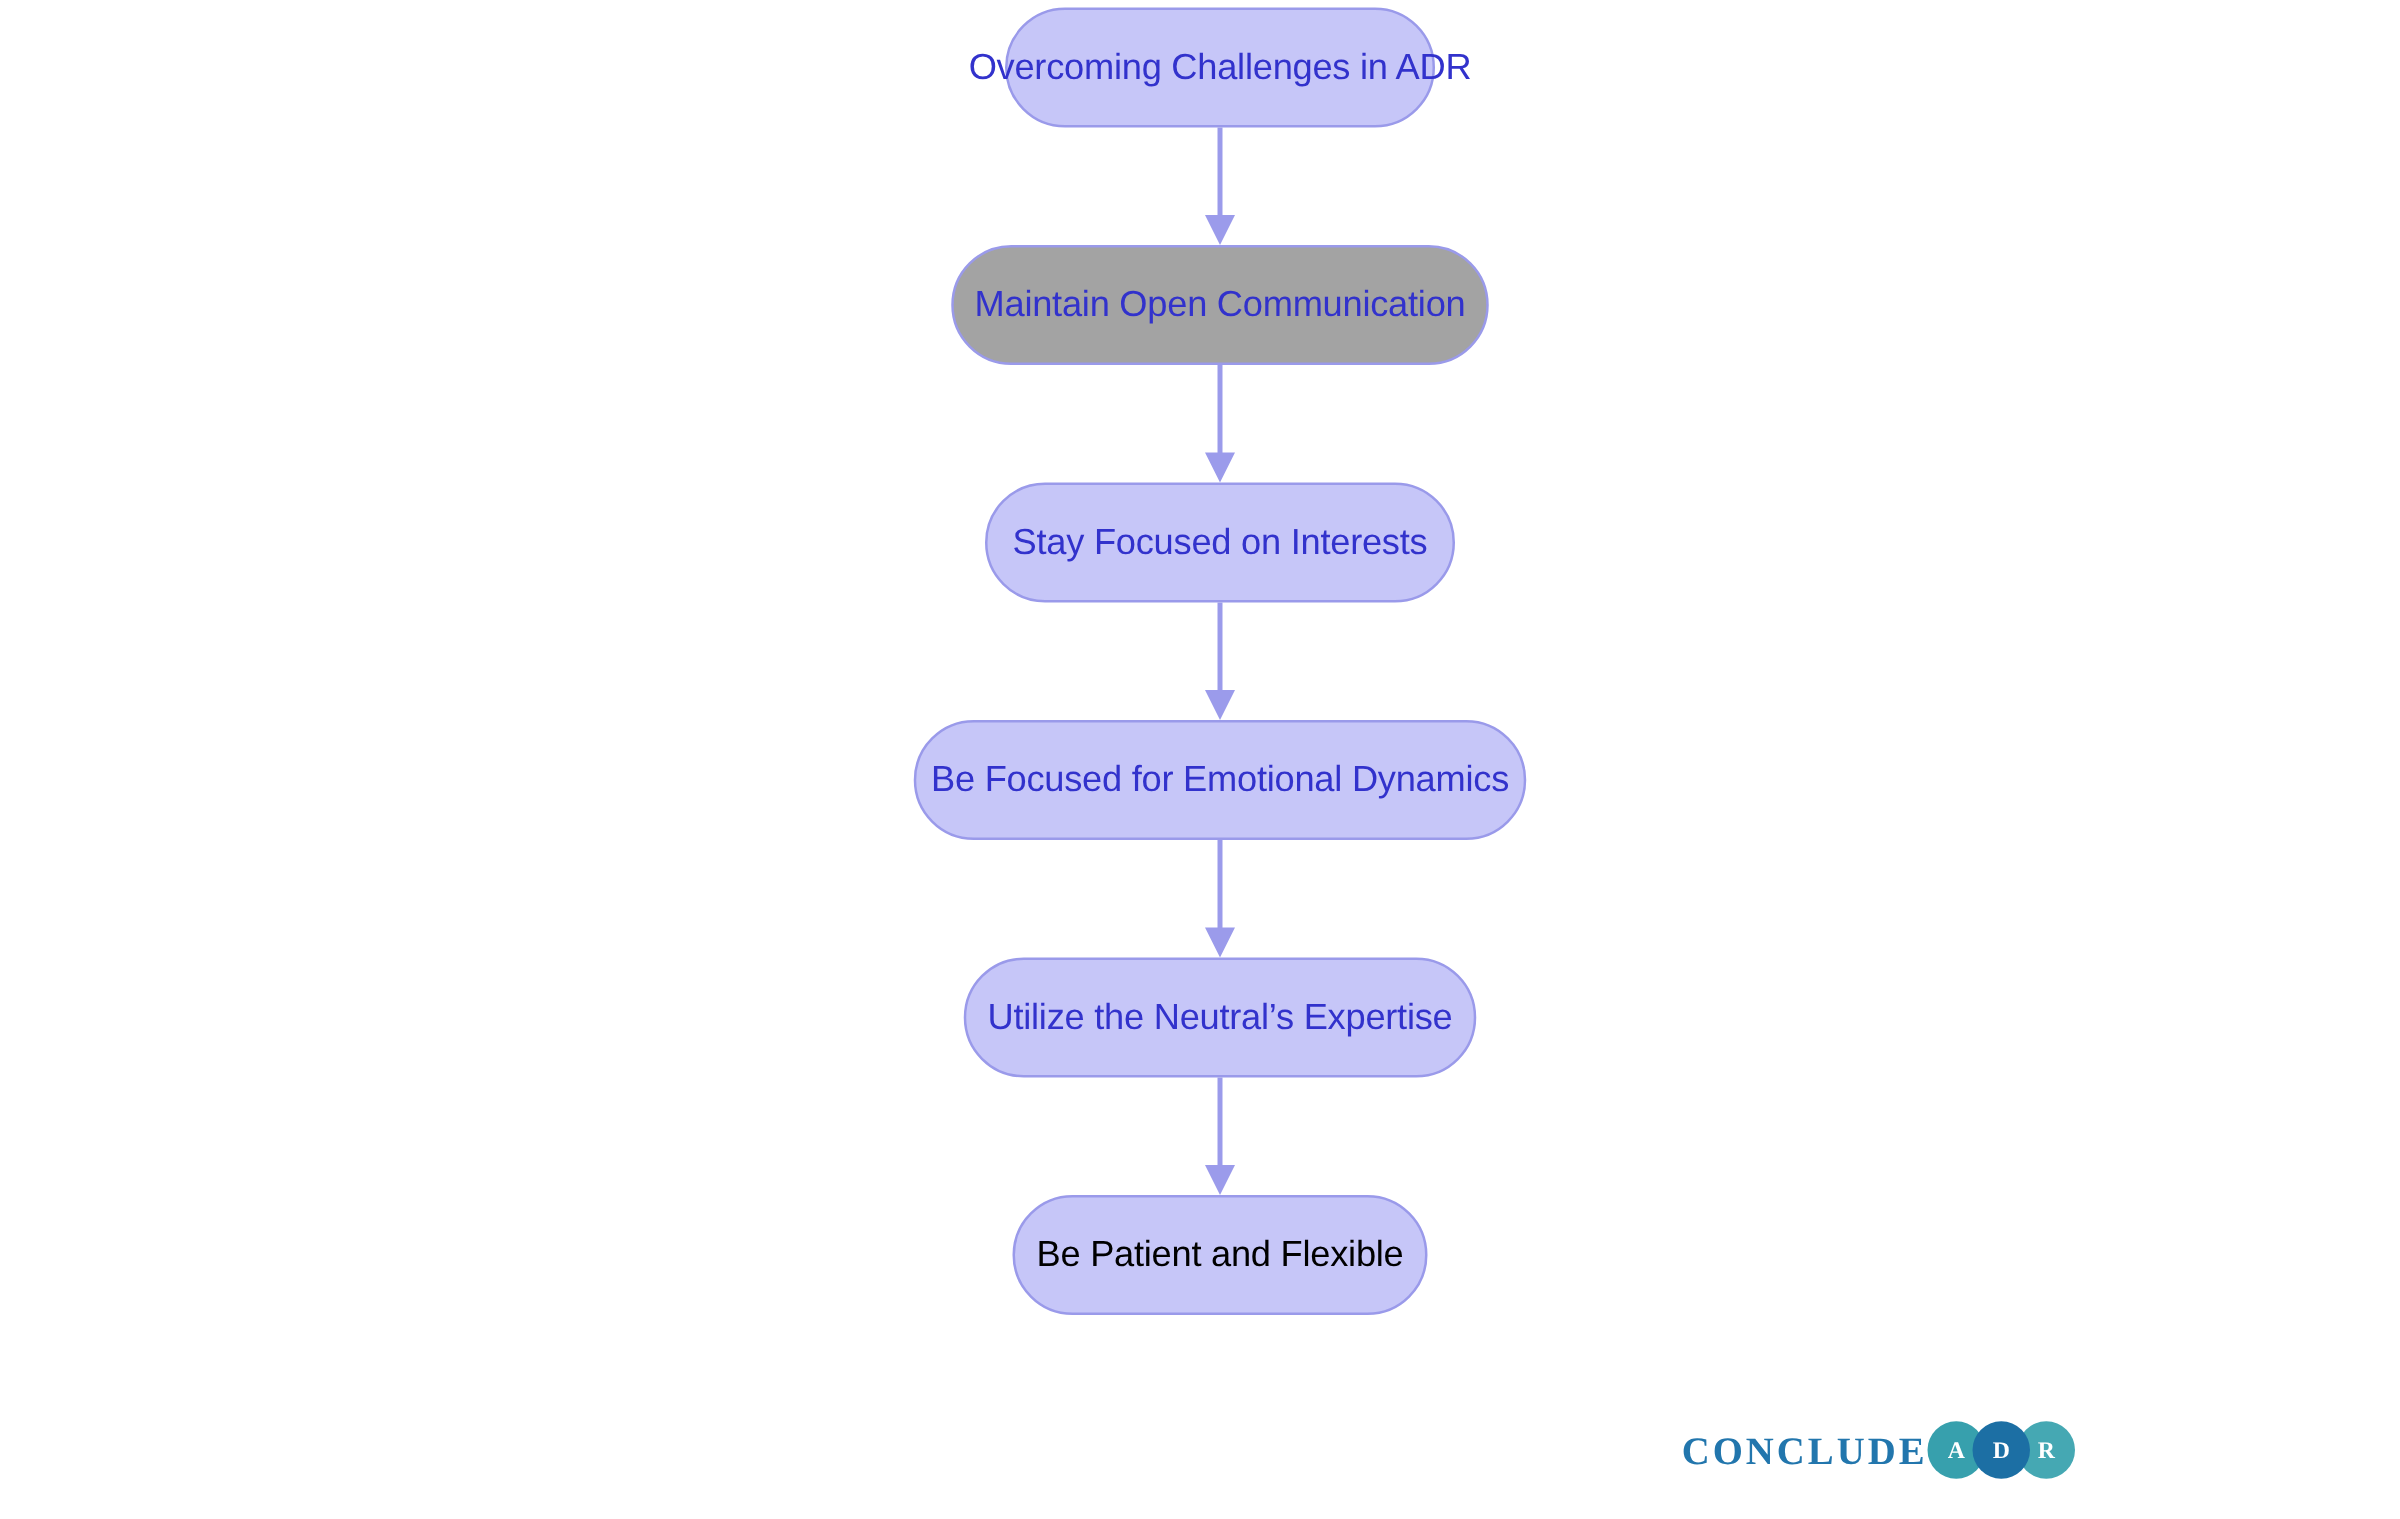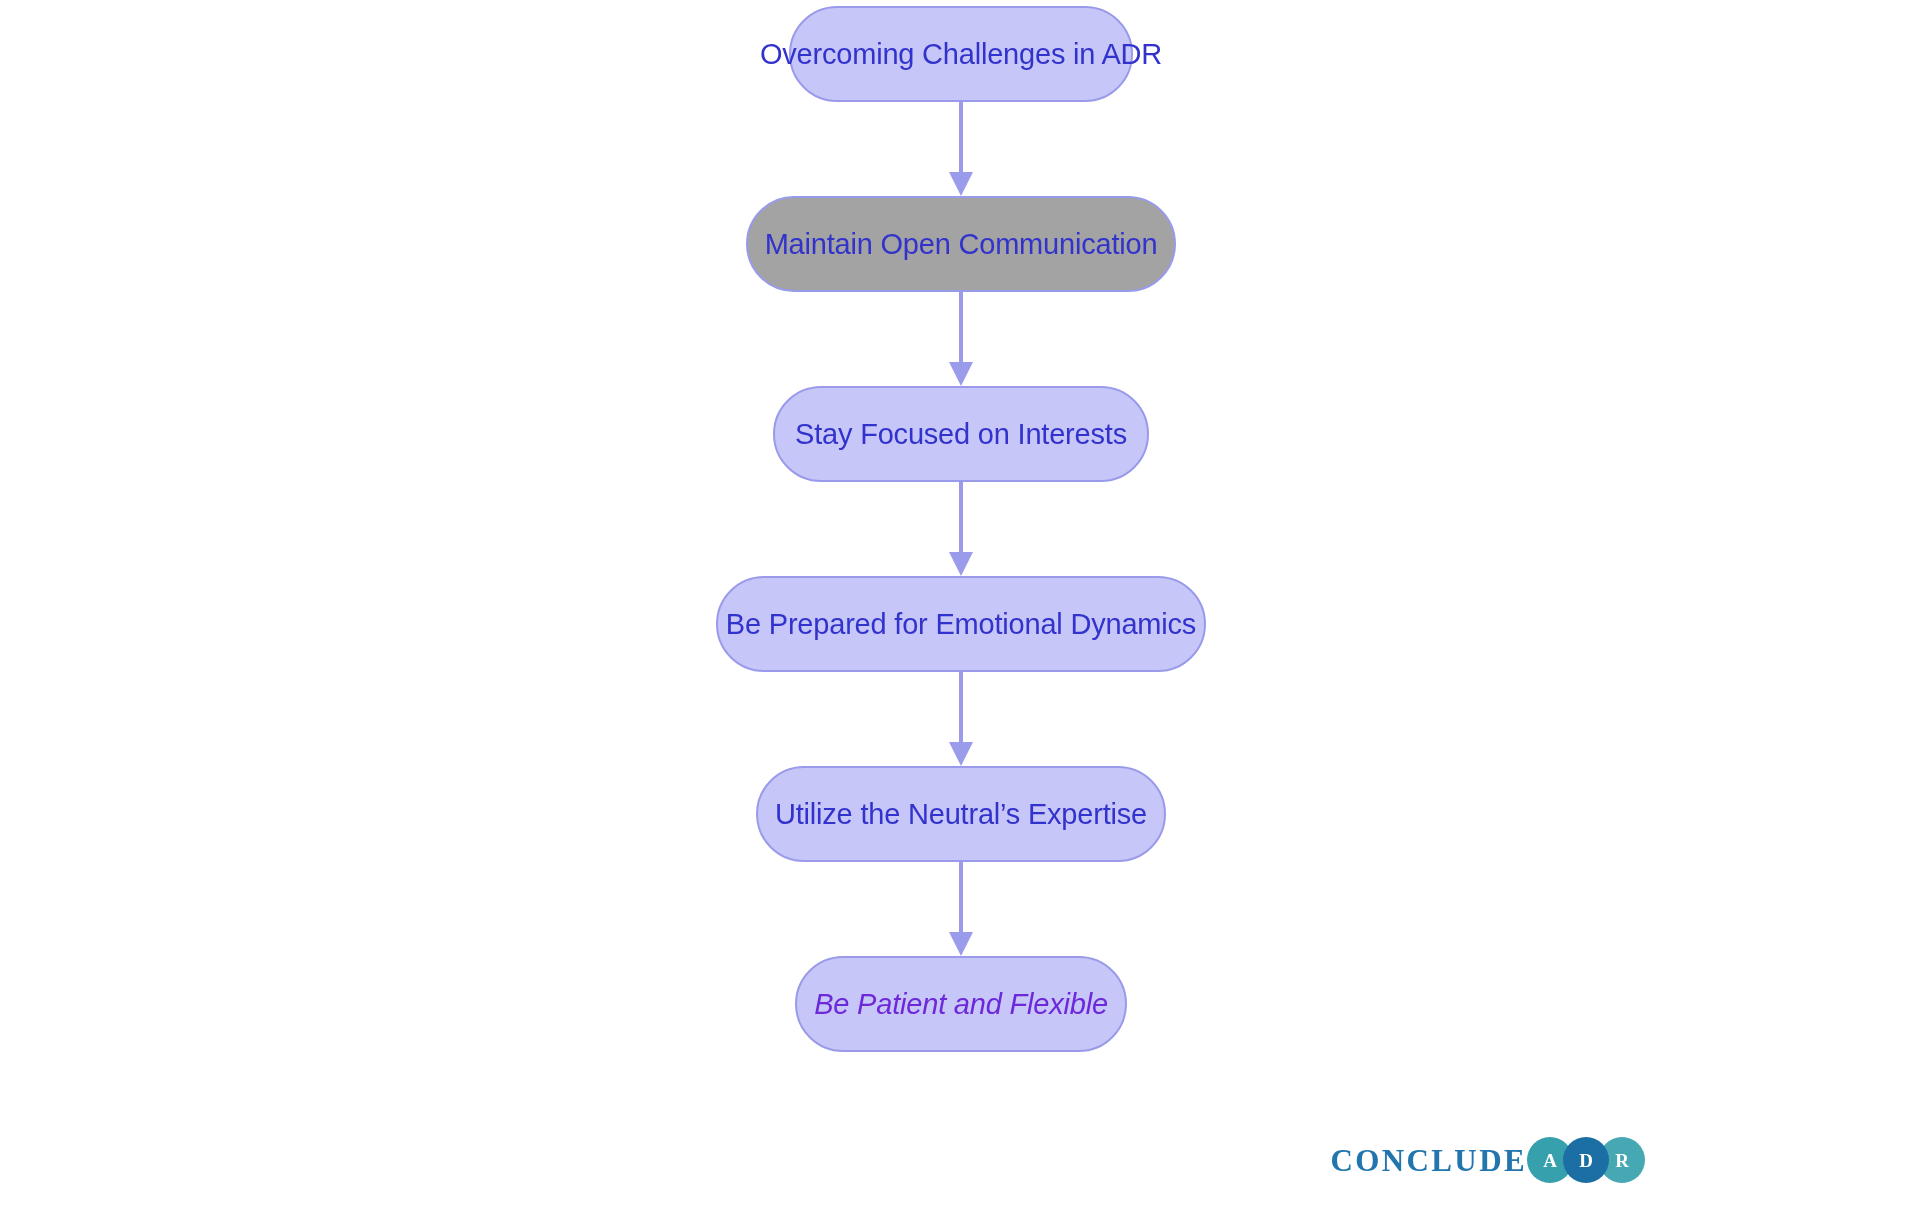--- a/index.html
+++ b/index.html
@@ -11,21 +11,21 @@
   body {
     width: 1920px;
     height: 1215px;
     overflow: hidden;
     font-family: "Liberation Sans", sans-serif;
     position: relative;
   }
 
   #flow-canvas {
     position: absolute;
-    left: 1px;
+    left: 16px;
     top: 0;
     width: 1692px;
     height: 1215px;
     background: #ffffff;
   }
 
   
   .flow-column {
     position: absolute;
     left: 0;
@@ -163,21 +163,21 @@
       </div>
     </div>
 
     <div class="connector">
       <div class="shaft" style="background: rgb(155, 155, 235);"></div>
       <div class="head" style="border-top-color: rgb(155, 155, 235);"></div>
     </div>
 
     <div class="node-wrap">
       <div class="node" style="width: 490px; background: rgb(198, 198, 248); border-color: rgb(154, 154, 234);">
-        <span class="node-label" style="color: rgb(50, 50, 204);">Be Prepared for Emotional Dynamics</span>
+        <span class="node-label" style="color: rgb(50, 50, 204);">Be Focused for Emotional Dynamics</span>
       </div>
     </div>
 
     <div class="connector">
       <div class="shaft" style="background: rgb(155, 155, 235);"></div>
       <div class="head" style="border-top-color: rgb(155, 155, 235);"></div>
     </div>
 
     <div class="node-wrap">
       <div class="node" style="width: 410px; background: rgb(198, 198, 248); border-color: rgb(154, 154, 234);">
@@ -185,21 +185,21 @@
       </div>
     </div>
 
     <div class="connector">
       <div class="shaft" style="background: rgb(155, 155, 235);"></div>
       <div class="head" style="border-top-color: rgb(155, 155, 235);"></div>
     </div>
 
     <div class="node-wrap">
       <div class="node" style="width: 332px; background: rgb(198, 198, 248); border-color: rgb(154, 154, 234);">
-        <span class="node-label" style="color: #6d28d9; font-style: italic;">Be Patient and Flexible</span>
+        <span class="node-label" style="color: #000000;">Be Patient and Flexible</span>
       </div>
     </div>
 
   </div>
 
   <div class="logo">
     <div class="logo-wordmark" style="color: rgb(34, 118, 173);">CONCLUDE</div>
     <div class="logo-circles">
       <div class="logo-circle c-a" style="background: rgb(55, 160, 173);">A</div>
       <div class="logo-circle c-d" style="background: rgb(28, 111, 164);">D</div>

